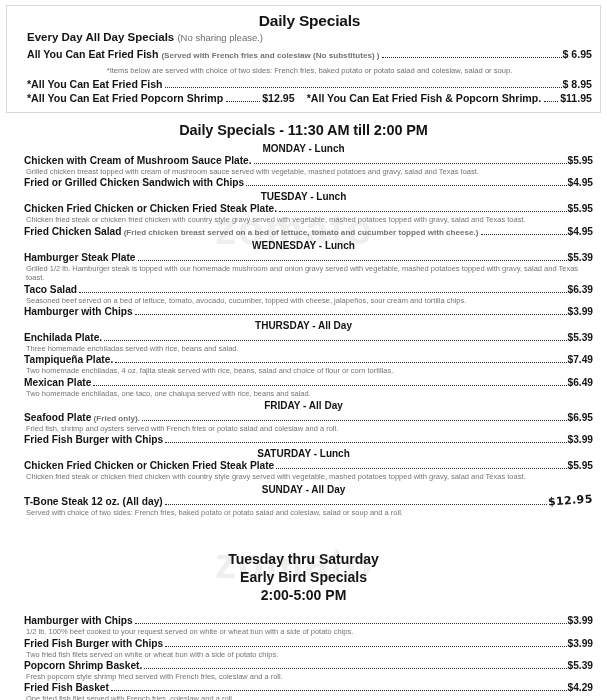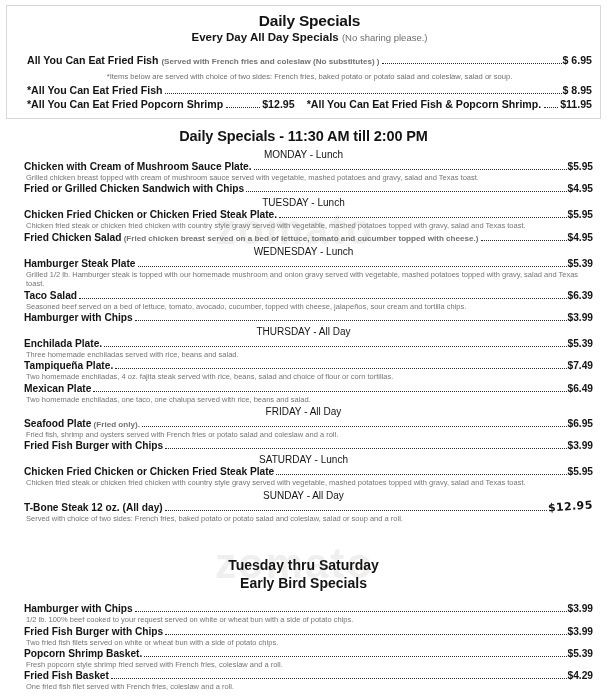--- a/index.html
+++ b/index.html
@@ -39,24 +39,23 @@
     background: transparent;
   }
   .title-main {
     text-align: center;
     font-size: 15.5px;
     font-weight: 700;
     letter-spacing: -0.2px;
     margin-bottom: 1px;
   }
   .title-sub {
-    text-align: center;
     font-size: 11.5px;
     font-weight: 700;
-    margin-bottom: 12px;
+    margin-bottom: 6px;
   }
   .title-sub .note {
     font-weight: 400;
     font-size: 9.5px;
     color: #6e6e6e;
   }
 
   
   .row {
     display: flex;
@@ -117,21 +116,21 @@
   
   .section-title {
     text-align: center;
     font-size: 14.5px;
     font-weight: 700;
     margin: 9px 0 5px 0;
     letter-spacing: -0.1px;
   }
   .day-head {
     text-align: center;
-    font-weight: 400;
+    font-weight: 700;
     font-size: 10px;
     margin: 2px 0 1px 0;
   }
   .content {
     padding: 0 14px 0 24px;
   }
   .desc {
     font-size: 7.5px;
     color: #757575;
     line-height: 1.25;
@@ -307,20 +306,21 @@
           <span class="leader"></span>
           <span class="price"><span class="handwritten">$12.95</span></span>
         </div>
         <div class="desc">Served with choice of two sides:  French fries, baked potato or potato salad and  coleslaw, salad  or soup and a roll.</div>
       </div>
     </div>
 
   <div class="eb-title">
     <div>Tuesday thru Saturday</div>
     <div>Early Bird Specials</div>
+    <div>2:00-5:00 PM</div>
   </div>
 
   <div class="eb-gap"></div>
   <div class="content" id="early-bird-items">
       <div class="row">
         <span class="name"><span>Hamburger with Chips</span></span>
         <span class="leader"></span>
         <span class="price">$3.99</span>
       </div>
       <div class="desc">1/2 lb. 100% beef cooked to your request served on white or wheat bun with a side of potato chips.</div>

